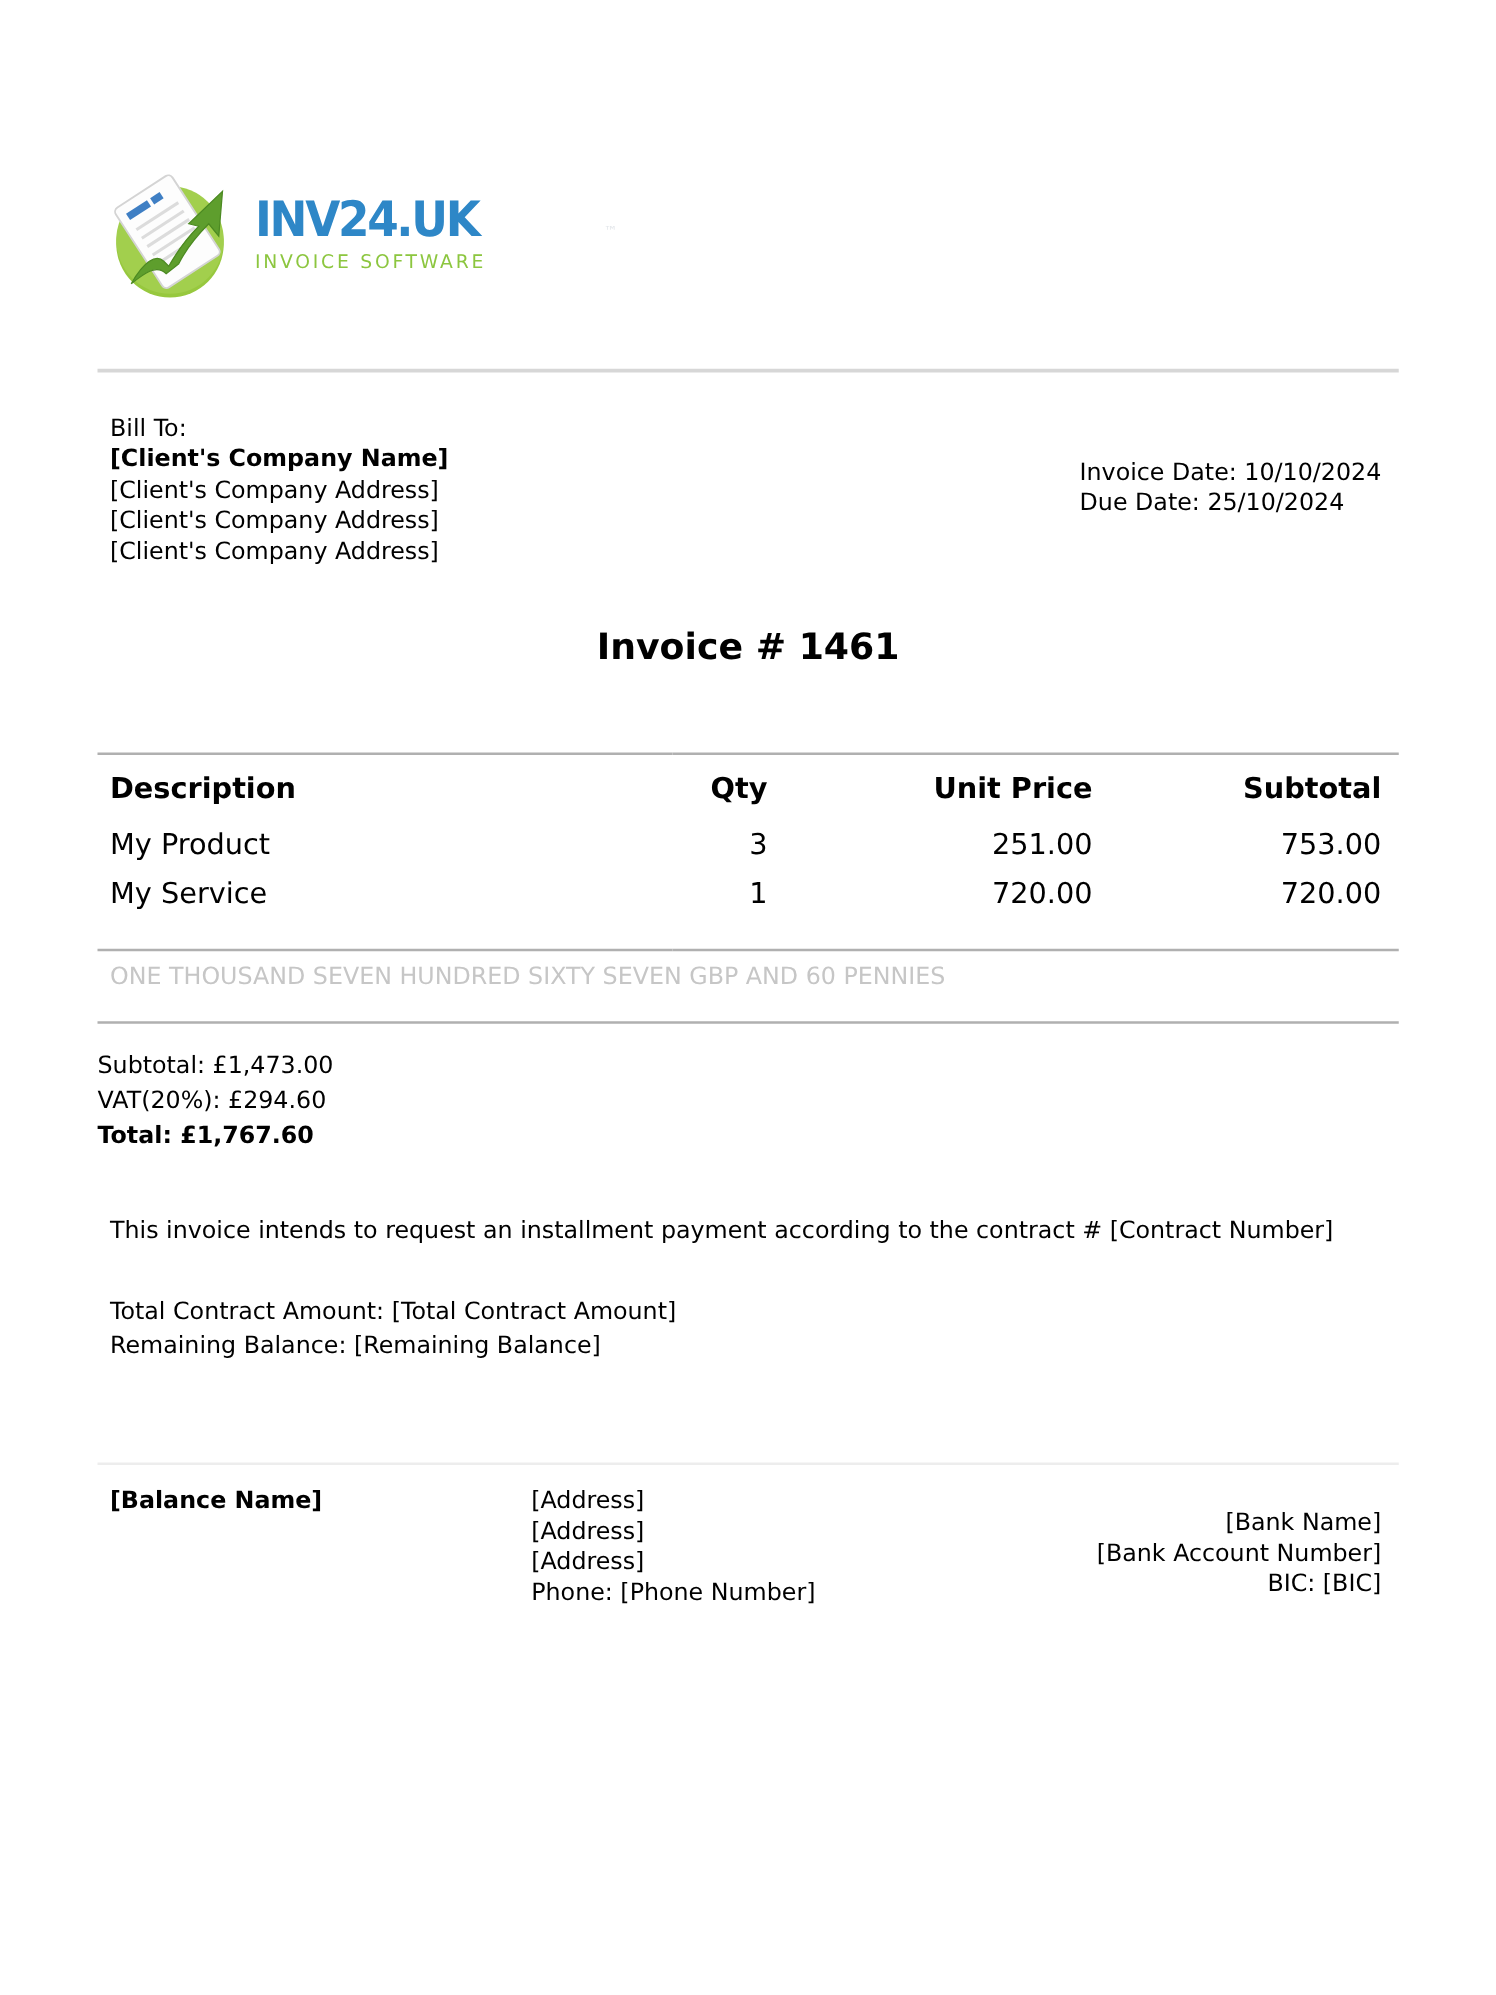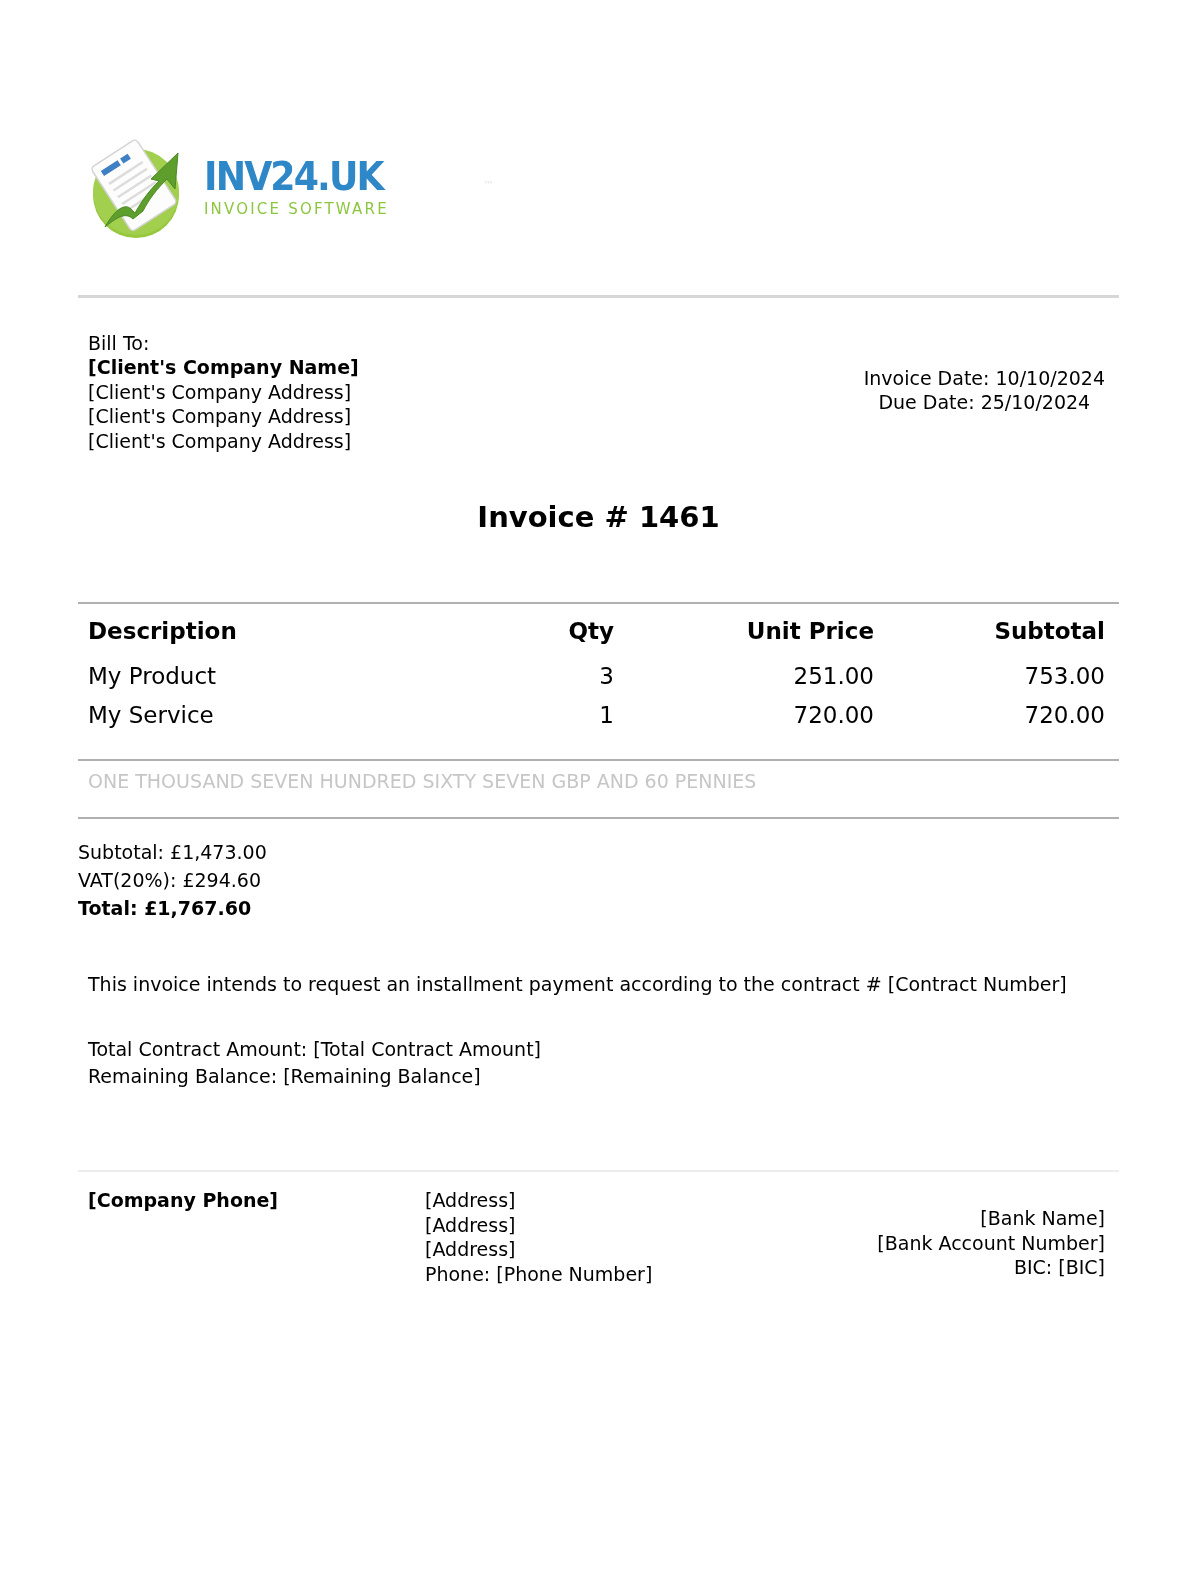--- a/index.html
+++ b/index.html
@@ -31,21 +31,21 @@
   
   .rule { position: absolute; left: 78px; width: 1041px; }
   .rule-top { top: 295px; height: 3px; background: #d7d7d7; }
   .rule-footer { top: 1170px; height: 2px; background: #ededed; }
 
   
   .bill-to { position: absolute; left: 88px; top: 331px; line-height: 24.4px; }
   .bill-to .client-name { font-weight: bold; }
 
   
-  .dates { position: absolute; right: 92px; top: 366px; text-align: center; line-height: 24.4px; }
+  .dates { position: absolute; right: 92px; top: 366px; text-align: left; line-height: 24.4px; }
 
   
   .invoice-title {
     position: absolute; left: 0; top: 500px; width: 100%;
     text-align: center; font-size: 29px; font-weight: bold;
   }
 
   
   .main { position: absolute; left: 78px; top: 602px; width: 1041px; }
   table.items { width: 100%; border-collapse: collapse; border-top: 2px solid #b0b0b0; border-bottom: 2px solid #b0b0b0; }
@@ -177,21 +177,21 @@
 
     <div class="contract">
       <div><span>Total Contract Amount:</span> <span>[Total Contract Amount]</span></div>
       <div><span>Remaining Balance:</span> <span>[Remaining Balance]</span></div>
     </div>
 
   </div>
 
   <div class="rule rule-footer"></div>
   <div class="footer">
-    <div class="col-company">[Company Phone]</div>
+    <div class="col-company">[Balance Name]</div>
     <div class="col-address">
       <div>[Address]</div>
       <div>[Address]</div>
       <div>[Address]</div>
       <div>Phone: [Phone Number]</div>
     </div>
     <div class="col-bank">
       <div>[Bank Name]</div>
       <div>[Bank Account Number]</div>
       <div>BIC: [BIC]</div>

